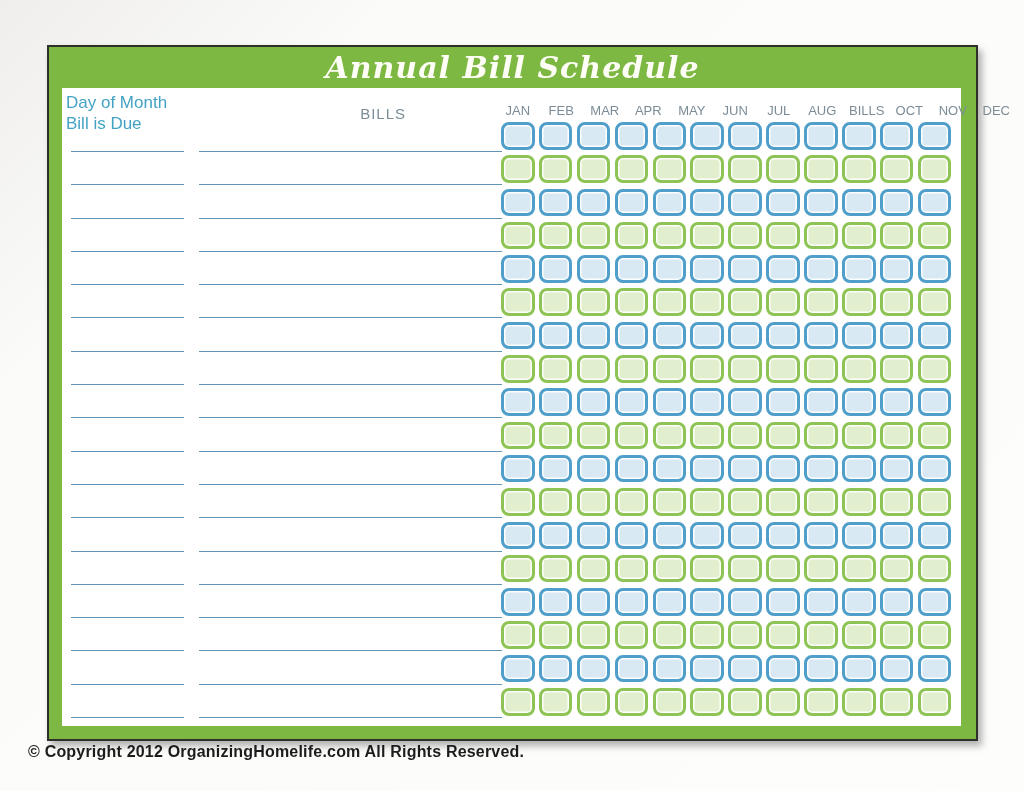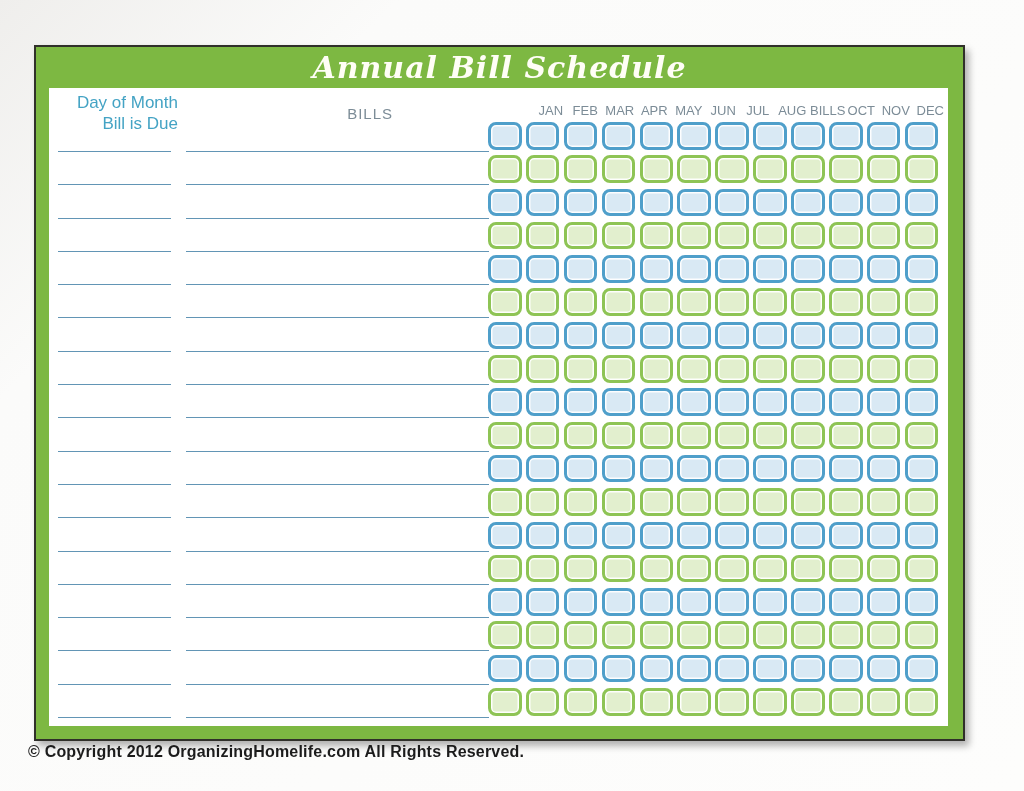--- a/index.html
+++ b/index.html
@@ -2,47 +2,47 @@
 <html style="--frame-green: #7db842; --checkbox-blue-border: #4f9fca; --checkbox-blue-fill: #d9e9f4; --checkbox-green-border: #8ec455; --checkbox-green-fill: #e2efce; --header-teal: #44a3c4; --label-gray: #7c8c97; --line-blue: #6295b5; --title-white: #fffef6; --copyright-black: #1c1c1c;"><head>
 <meta charset="utf-8">
 <style>
   html,body{margin:0;padding:0;}
   body{
     width:1024px;height:791px;position:relative;overflow:hidden;
     background:linear-gradient(135deg,#efeeec 0%,#fbfbfa 22%,#fdfdfc 100%);
     font-family:"Liberation Sans",sans-serif;
   }
   .frame{
-    position:absolute;left:34px;top:45px;width:931px;height:696px;
+    position:absolute;left:47px;top:45px;width:931px;height:696px;
     box-sizing:border-box;border:2px solid #30302a;
     background:var(--frame-green,#7db842);
     box-shadow:4px 5px 7px rgba(0,0,0,.30);
     padding-left:28px;
   }
   .title-band{position:absolute;left:0;top:0;width:100%;height:41px;}
   .title{
     margin:0;text-align:center;line-height:42px;font-size:30px;
     font-family:"DejaVu Serif",serif;font-style:italic;font-weight:bold;
     color:var(--title-white,#fffef6);letter-spacing:1px;
   }
   .sheet{
     position:absolute;left:13px;top:41px;right:15px;bottom:13px;
     background:#ffffff;
   }
   .day-header{
-    position:absolute;left:4px;top:4px;width:125px;text-align:right;
+    position:absolute;left:4px;top:4px;width:125px;text-align:left;
     color:var(--header-teal,#44a3c4);font-size:17px;line-height:21px;
   }
   .bills-header{
     position:absolute;left:224px;top:17px;width:120px;text-align:right;
     color:var(--label-gray,#7c8c97);font-size:15px;letter-spacing:1px;
   }
   .months-row{
     position:absolute;left:439px;top:15px;
-    display:grid;grid-template-columns:repeat(12,33.5px);column-gap:1px;margin-left:46px;
+    display:grid;grid-template-columns:repeat(12,33.5px);column-gap:10px;
   }
   .month{
     text-align:center;font-size:13px;color:var(--label-gray,#7c8c97);
     white-space:nowrap;overflow:visible;line-height:16px;
   }
   .grid{
     position:absolute;left:439px;top:34px;
     display:grid;grid-template-columns:repeat(12,33.5px);
     column-gap:4.4px;row-gap:5.8px;
   }

